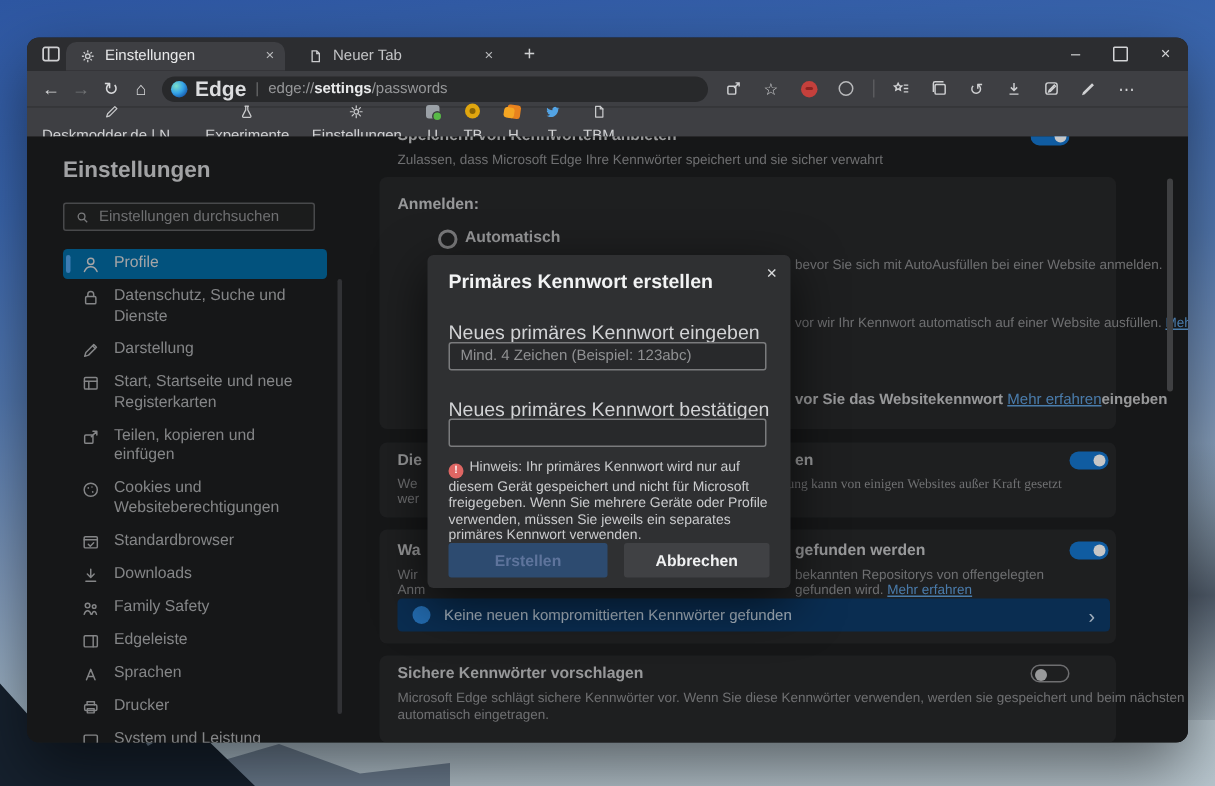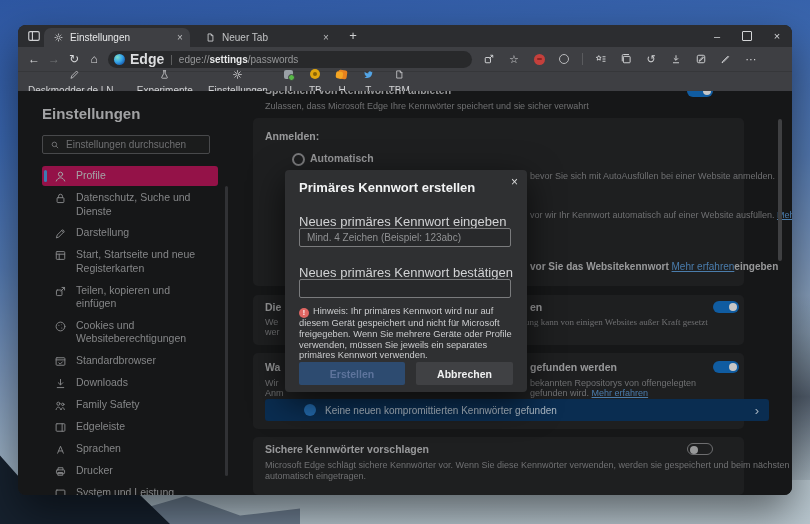--- a/index.html
+++ b/index.html
@@ -67,41 +67,41 @@
   .sidebar{width:214px;flex:0 0 auto;padding:14px 0 0 24px;box-sizing:border-box;position:relative;}
   .sb-title{font-size:15px;font-weight:bold;color:#cfd0d2;margin-bottom:13px;}
   .sb-search{width:166px;height:17px;border:1px solid #5d5e60;border-radius:2px;display:flex;align-items:center;background:#232425;}
   .sb-search svg{width:10px;height:10px;margin:0 6px 0 7px;color:#9b9c9e;}
   .sb-search .ph{font-size:10px;color:#8e8f91;}
   .sb-nav{margin-top:12px;display:flex;flex-direction:column;gap:2px;}
   .side-item{position:relative;display:flex;gap:9px;padding:3px 6px 3px 12px;border-radius:3px;align-items:flex-start;width:176px;box-sizing:border-box;}
   .side-item .icn{width:13px;height:13px;margin-top:1px;flex:0 0 auto;color:#a9abad;}
   .side-item .icn svg{width:13px;height:13px;display:block;}
   .side-item .lbl{font-size:10.5px;line-height:1.3;color:#a9abad;width:158px;}
-  .side-item.selected{background:#be185d;}
+  .side-item.selected{background:#0369a1;}
   .side-item.selected .lbl,.side-item.selected .icn{color:#d2d3d5;}
   .side-item.selected:before{content:"";position:absolute;left:2px;top:4px;bottom:4px;width:3px;border-radius:2px;background:#4f9fe6;}
   .sb-scroll{position:absolute;left:207px;top:95px;width:3px;height:290px;background:#3f4044;border-radius:2px;}
   
   .content{position:relative;flex:1;overflow:hidden;}
   .card{position:absolute;left:21px;width:491px;background:#27282a;border-radius:5px;}
   .h-frag{position:absolute;font-size:10.5px;font-weight:bold;color:#c2c3c5;white-space:nowrap;}
   .d-frag{position:absolute;font-size:9px;color:#8e8f91;white-space:nowrap;}
   .d-frag a,.lnk{color:#5f9fdc;text-decoration:underline;}
   .tgl{position:absolute;width:26px;height:12px;border-radius:7px;box-sizing:border-box;}
   .tgl.on{background:#1576cf;}
   .tgl.on i{position:absolute;right:2px;top:2px;width:8px;height:8px;border-radius:50%;background:#fff;}
   .tgl.off{border:1px solid #8d8e90;}
   .tgl.off i{position:absolute;left:2px;top:2px;width:8px;height:8px;border-radius:50%;background:#c3c4c6;}
   .cut-row{position:absolute;left:33px;top:0;height:6px;overflow:hidden;width:360px;}
   .cut-row span{display:block;margin-top:-7px;font-size:10.5px;font-weight:bold;color:#c2c3c5;white-space:nowrap;}
   .cut-tgl-wrap{position:absolute;left:455px;top:0;width:26px;height:7px;overflow:hidden;}
   .cut-tgl-wrap .tgl{top:-6px;left:0;}
   .radio{position:absolute;width:9px;height:9px;border:2.5px solid #9b9c9e;border-radius:50%;}
-  .banner{position:absolute;left:33px;top:308px;width:475px;height:22px;background:#0d3a68;border-radius:3px;display:flex;align-items:center;padding-left:29px;}
+  .banner{position:absolute;left:33px;top:308px;width:475px;height:22px;background:#0d3a68;border-radius:3px;display:flex;align-items:center;}
   .banner .bico{width:12px;height:12px;border-radius:50%;background:#2e8ae0;margin-left:10px;flex:0 0 auto;}
   .banner .btxt{font-size:10px;color:#d6e6f5;margin-left:9px;flex:1;white-space:nowrap;overflow:hidden;}
   .banner .bchev{color:#cfe0f2;font-size:13px;margin-right:10px;}
   .ct-scroll{position:absolute;left:546px;top:28px;width:4px;height:142px;background:#515255;border-radius:2px;}
   
   .modal{position:absolute;left:267px;top:145px;width:242px;height:222px;background:#2f3032;border-radius:4px;z-index:5;
     box-shadow:0 10px 34px rgba(0,0,0,.65);}
   .modal .m-close{position:absolute;right:9px;top:5px;font-size:12px;color:#d9dadb;}
   .modal .m-title{position:absolute;left:14px;top:10px;font-size:13px;font-weight:bold;color:#f2f3f4;white-space:nowrap;}
   .modal .m-label{position:absolute;left:14px;font-size:13px;color:#d2d3d5;white-space:nowrap;}

